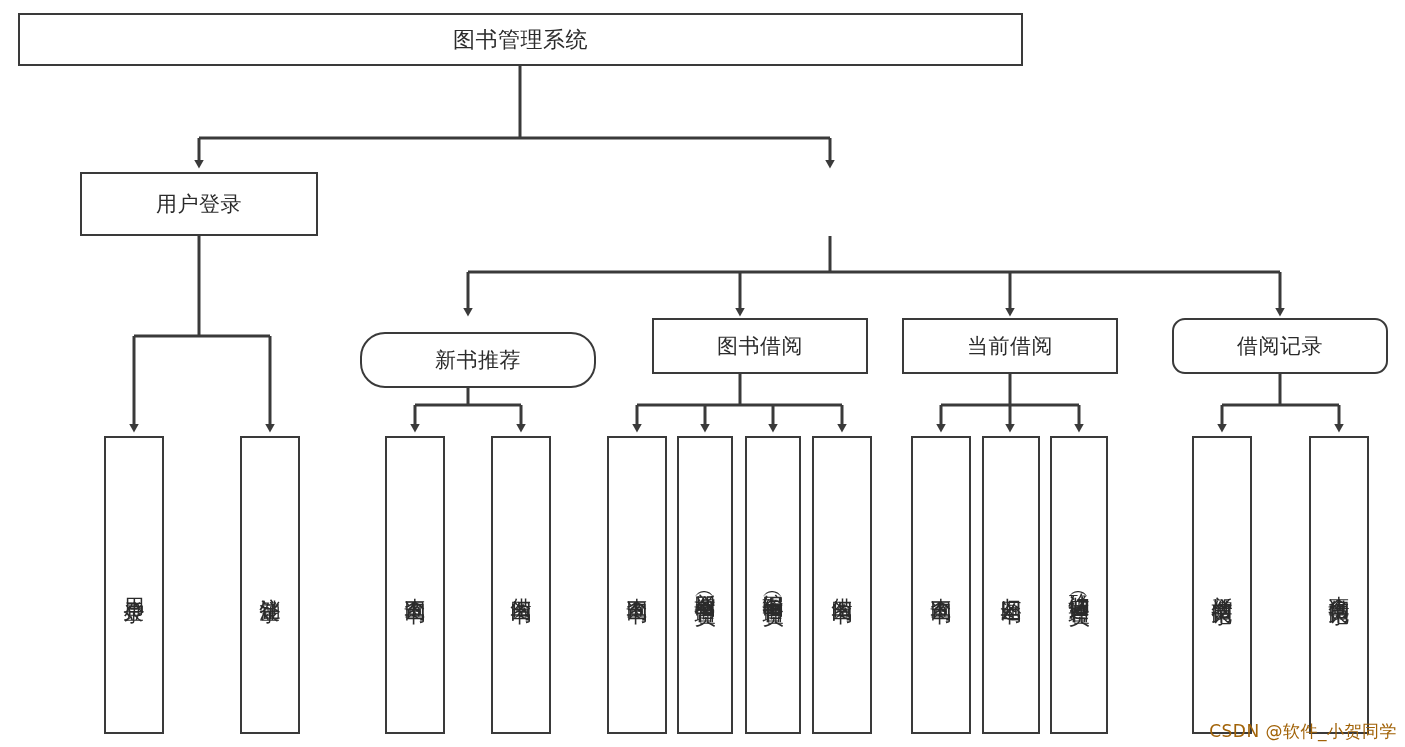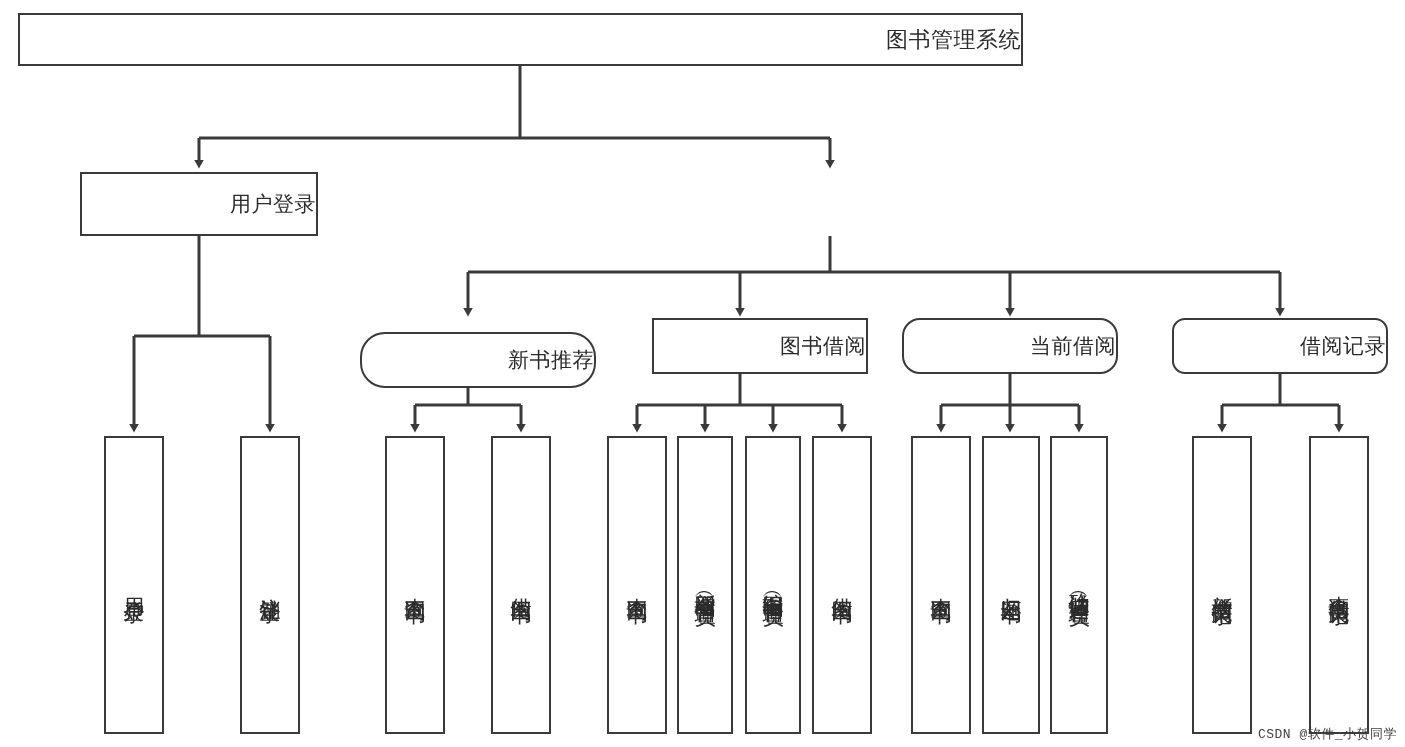--- a/index.html
+++ b/index.html
@@ -26,21 +26,21 @@
     height: 747px;
     pointer-events: none;
   }
   .node {
     position: absolute;
     box-sizing: border-box;
     background: #ffffff;
     border: 2px solid #3a3a3a;
     display: flex;
     align-items: center;
-    justify-content: flex-end;
+    justify-content: center;
     z-index: 2;
   }
   .node-label {
     color: #2b2b2b;
     font-size: 21px;
     line-height: 1.18;
     letter-spacing: 0.5px;
     text-align: center;
     white-space: nowrap;
   }
@@ -58,27 +58,26 @@
     font-size: 21px;
     line-height: 1.05;
     letter-spacing: 2px;
     white-space: normal;
     max-height: 100%;
   }
   #watermark {
     position: absolute;
     right: 8px;
     bottom: 4px;
-    color: #404040;
-    font-size: 13px;
+    color: #a16207;
+    font-size: 17px;
     letter-spacing: 0.5px;
     z-index: 5;
     user-select: none;
     white-space: nowrap;
-    font-family: Liberation Mono, monospace;
   }
 </style>
 </head>
 <body>
 
 <div id="diagram-root">
 
   <svg id="edges-layer" viewBox="0 0 1405 747" width="1405" height="747" xmlns="http://www.w3.org/2000/svg">
     <defs>
       <marker id="arrowhead" markerWidth="9" markerHeight="10" refX="0.5" refY="5" orient="auto" markerUnits="userSpaceOnUse">
@@ -139,21 +138,21 @@
 
 
   <div class="node level2 level3" style="left:360px; top:332px; width:236px; height:56px;border-radius:25px;">
     <span class="node-label">新书推荐</span>
   </div>
 
   <div class="node level2 level3" style="left:652px; top:318px; width:216px; height:56px;">
     <span class="node-label">图书借阅</span>
   </div>
 
-  <div class="node level2 level3" style="left:902px; top:318px; width:216px; height:56px;border-radius:18px;">
+  <div class="node level2 level3" style="left:902px; top:318px; width:216px; height:56px;">
     <span class="node-label">当前借阅</span>
   </div>
 
   <div class="node level2 level3" style="left:1172px; top:318px; width:216px; height:56px;border-radius:13px;">
     <span class="node-label">借阅记录</span>
   </div>
 
   <div class="node leaf" style="left:104px; top:436px; width:60px; height:298px;">
     <span class="node-label">用户登录</span>
   </div>

